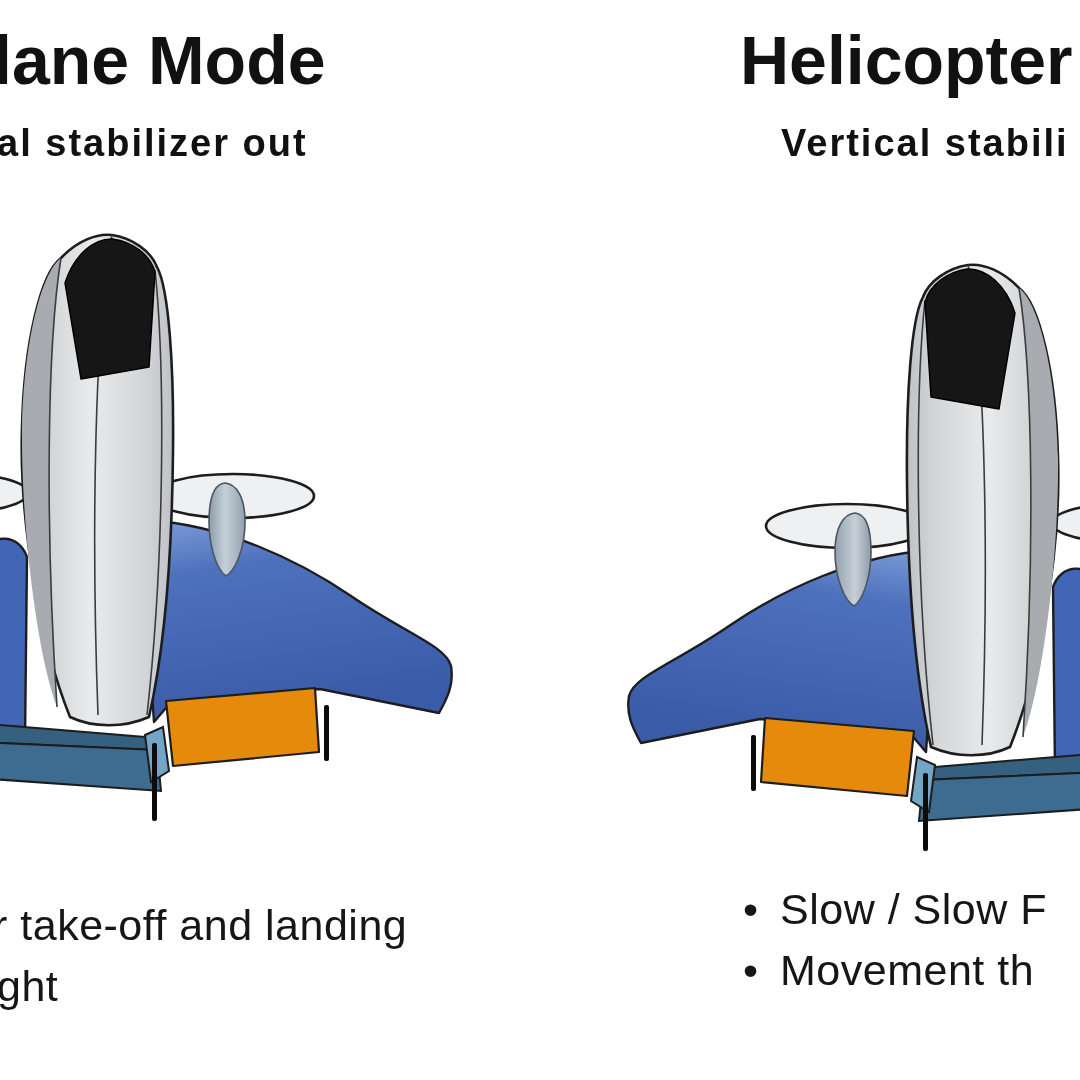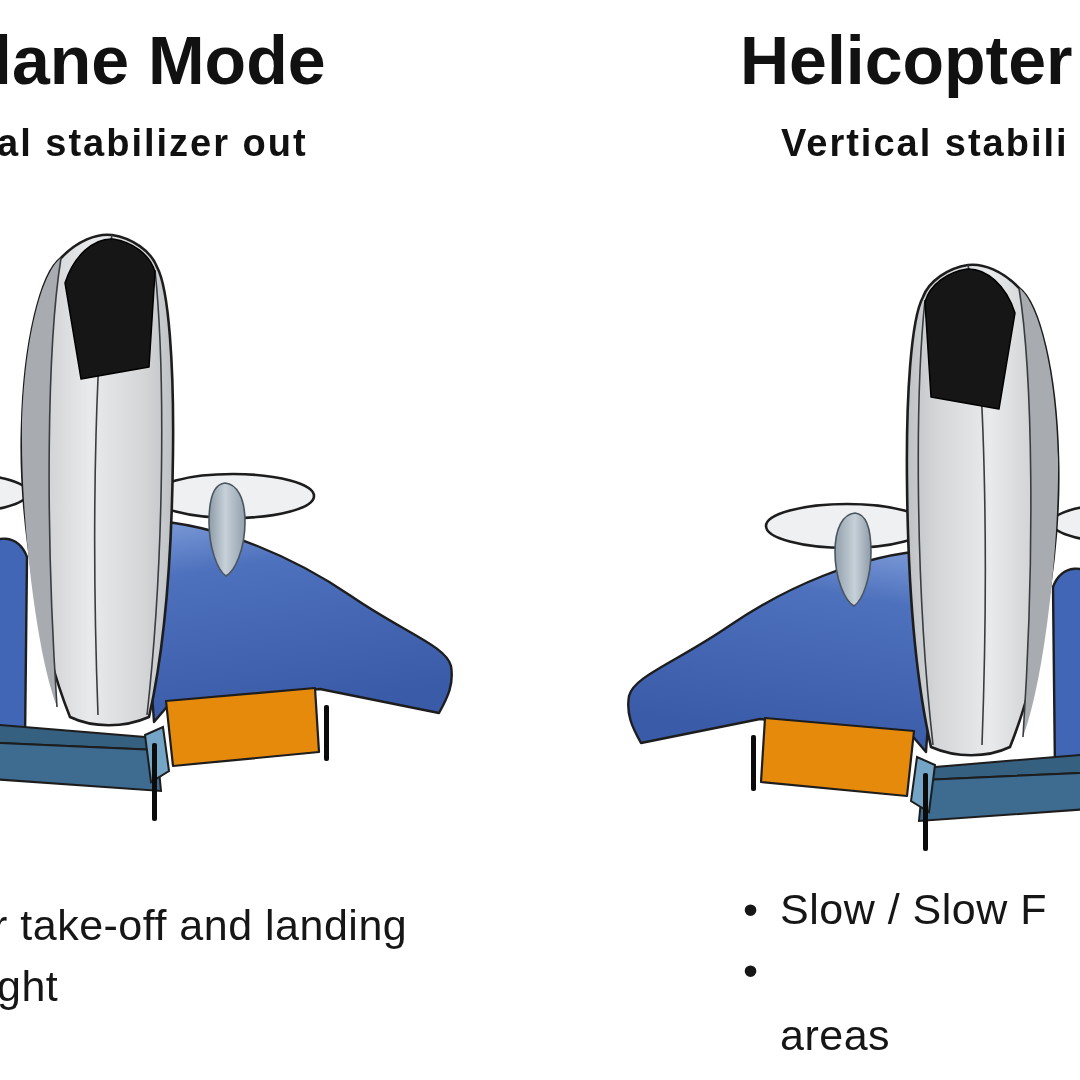--- a/index.html
+++ b/index.html
@@ -128,19 +128,19 @@
   </div>
 
   <div class="txt title title-right">Helicopter</div>
   <div class="txt subtitle subtitle-right">Vertical stabili</div>
   <div class="txt bullet-line line-r1">
     <span class="dot">•</span>
       <span>Slow / Slow F</span>
   </div>
   <div class="txt bullet-line line-r2">
     <span class="dot">•</span>
+      <span>Movement th</span>
   </div>
   <div class="txt bullet-line line-r3">
     <span class="dot"></span>
-      <span>areas</span>
   </div>
 
 </div>
 
 </body></html>

